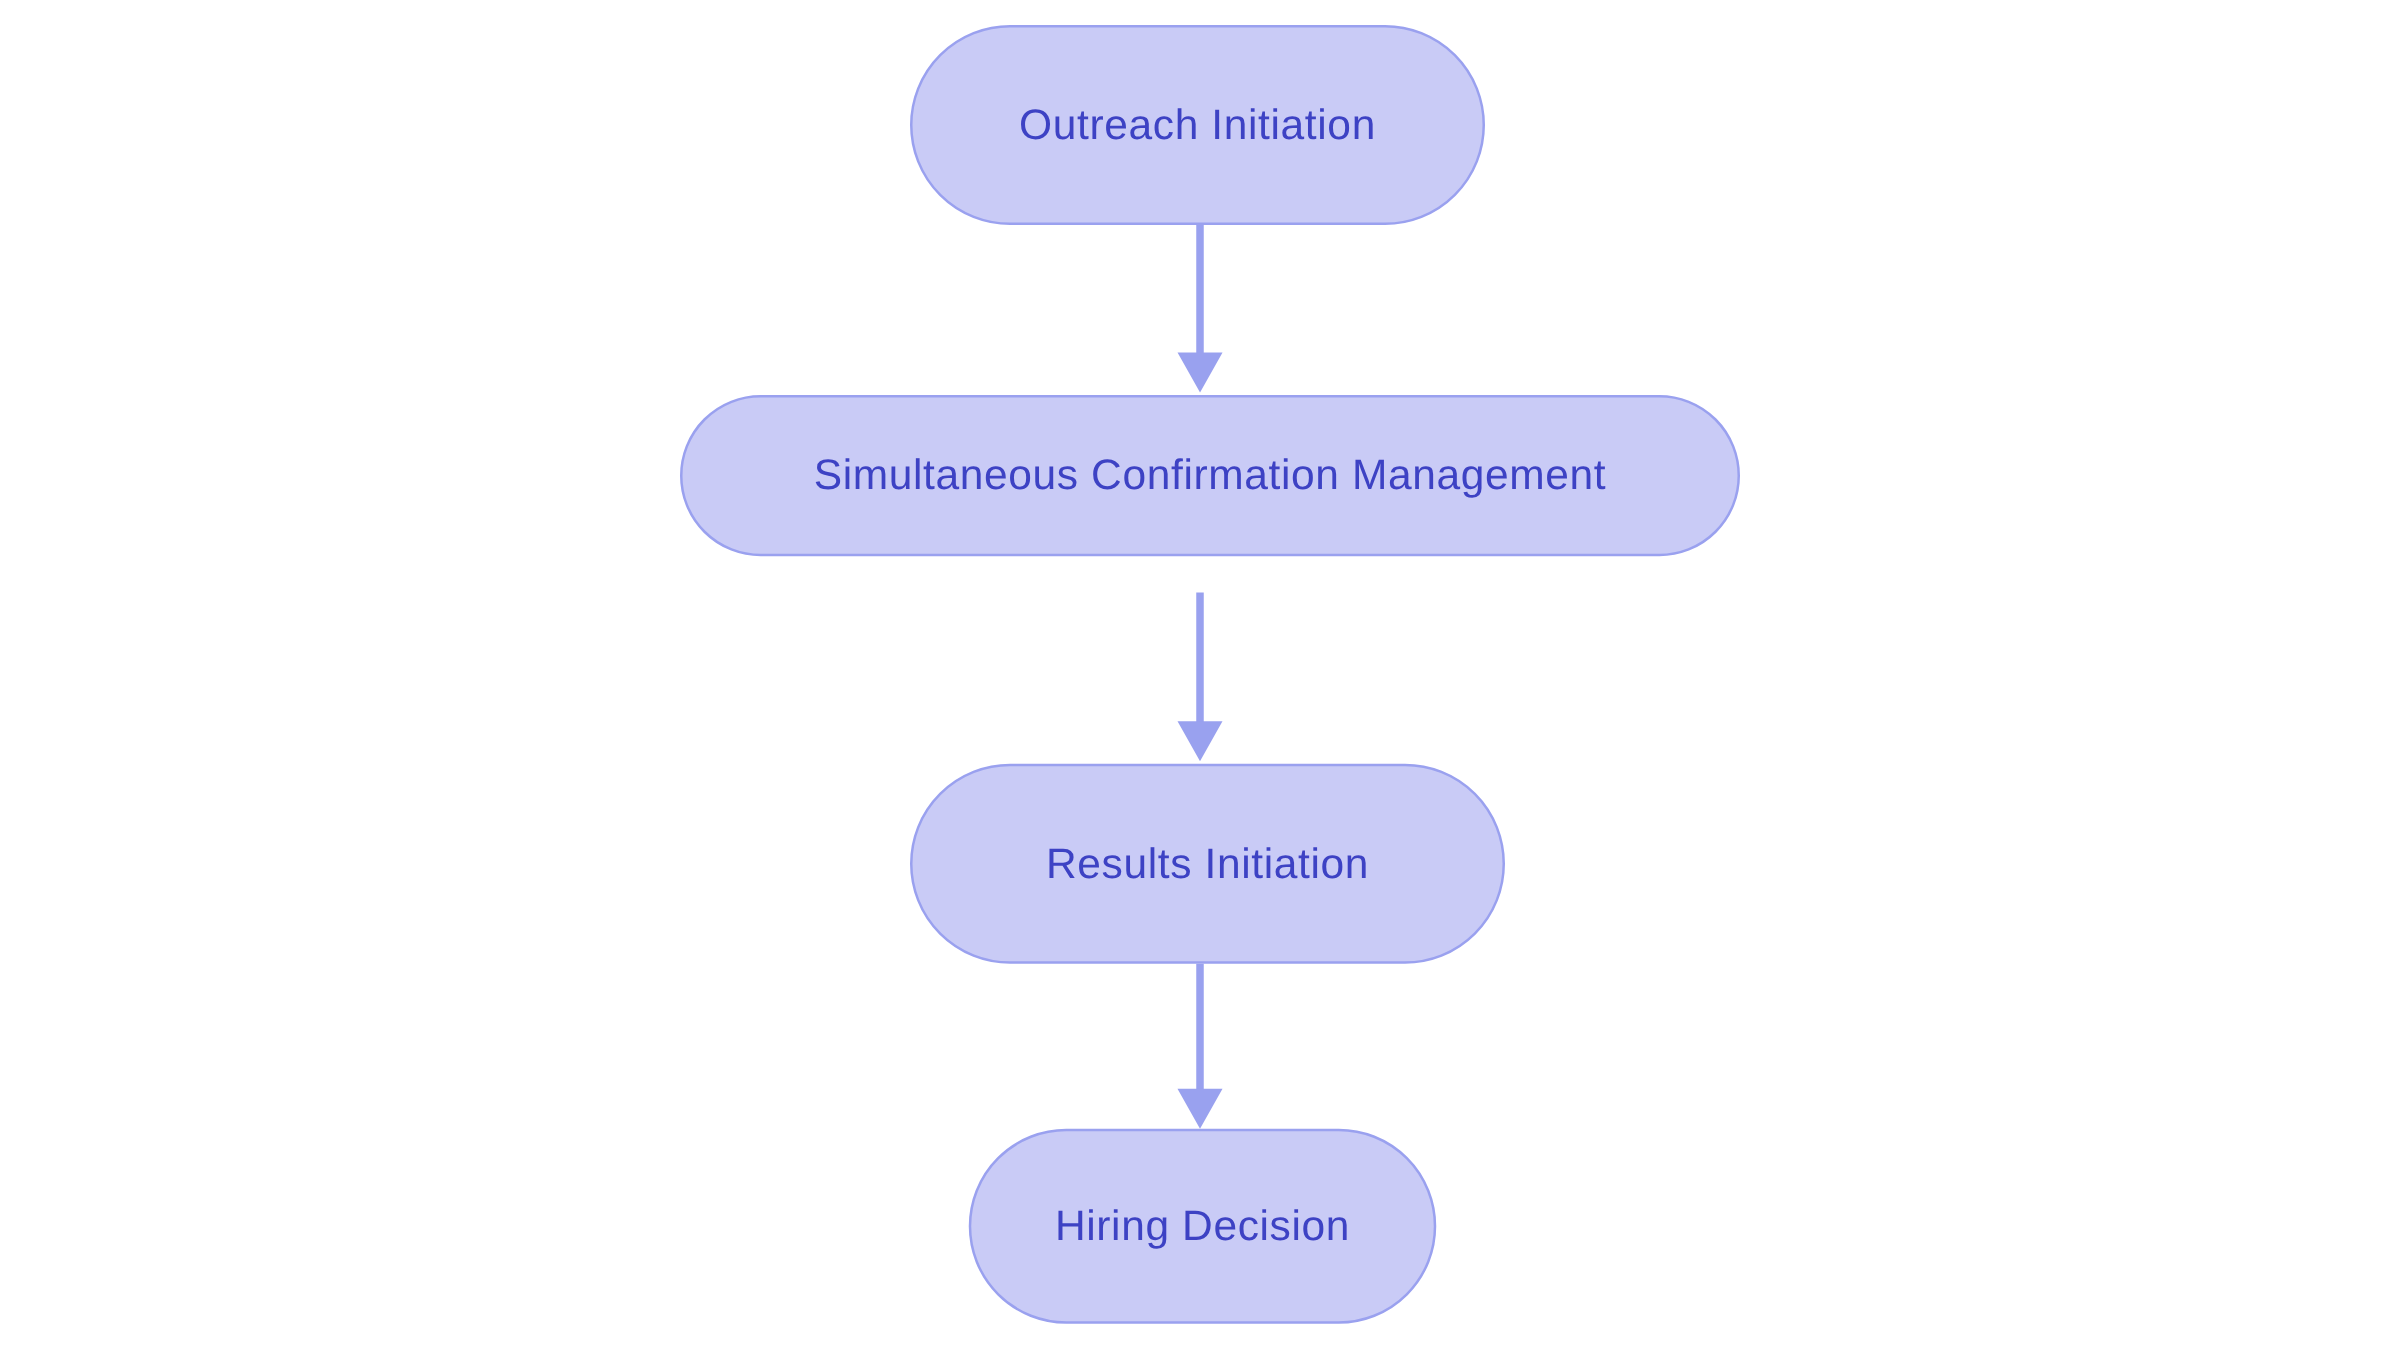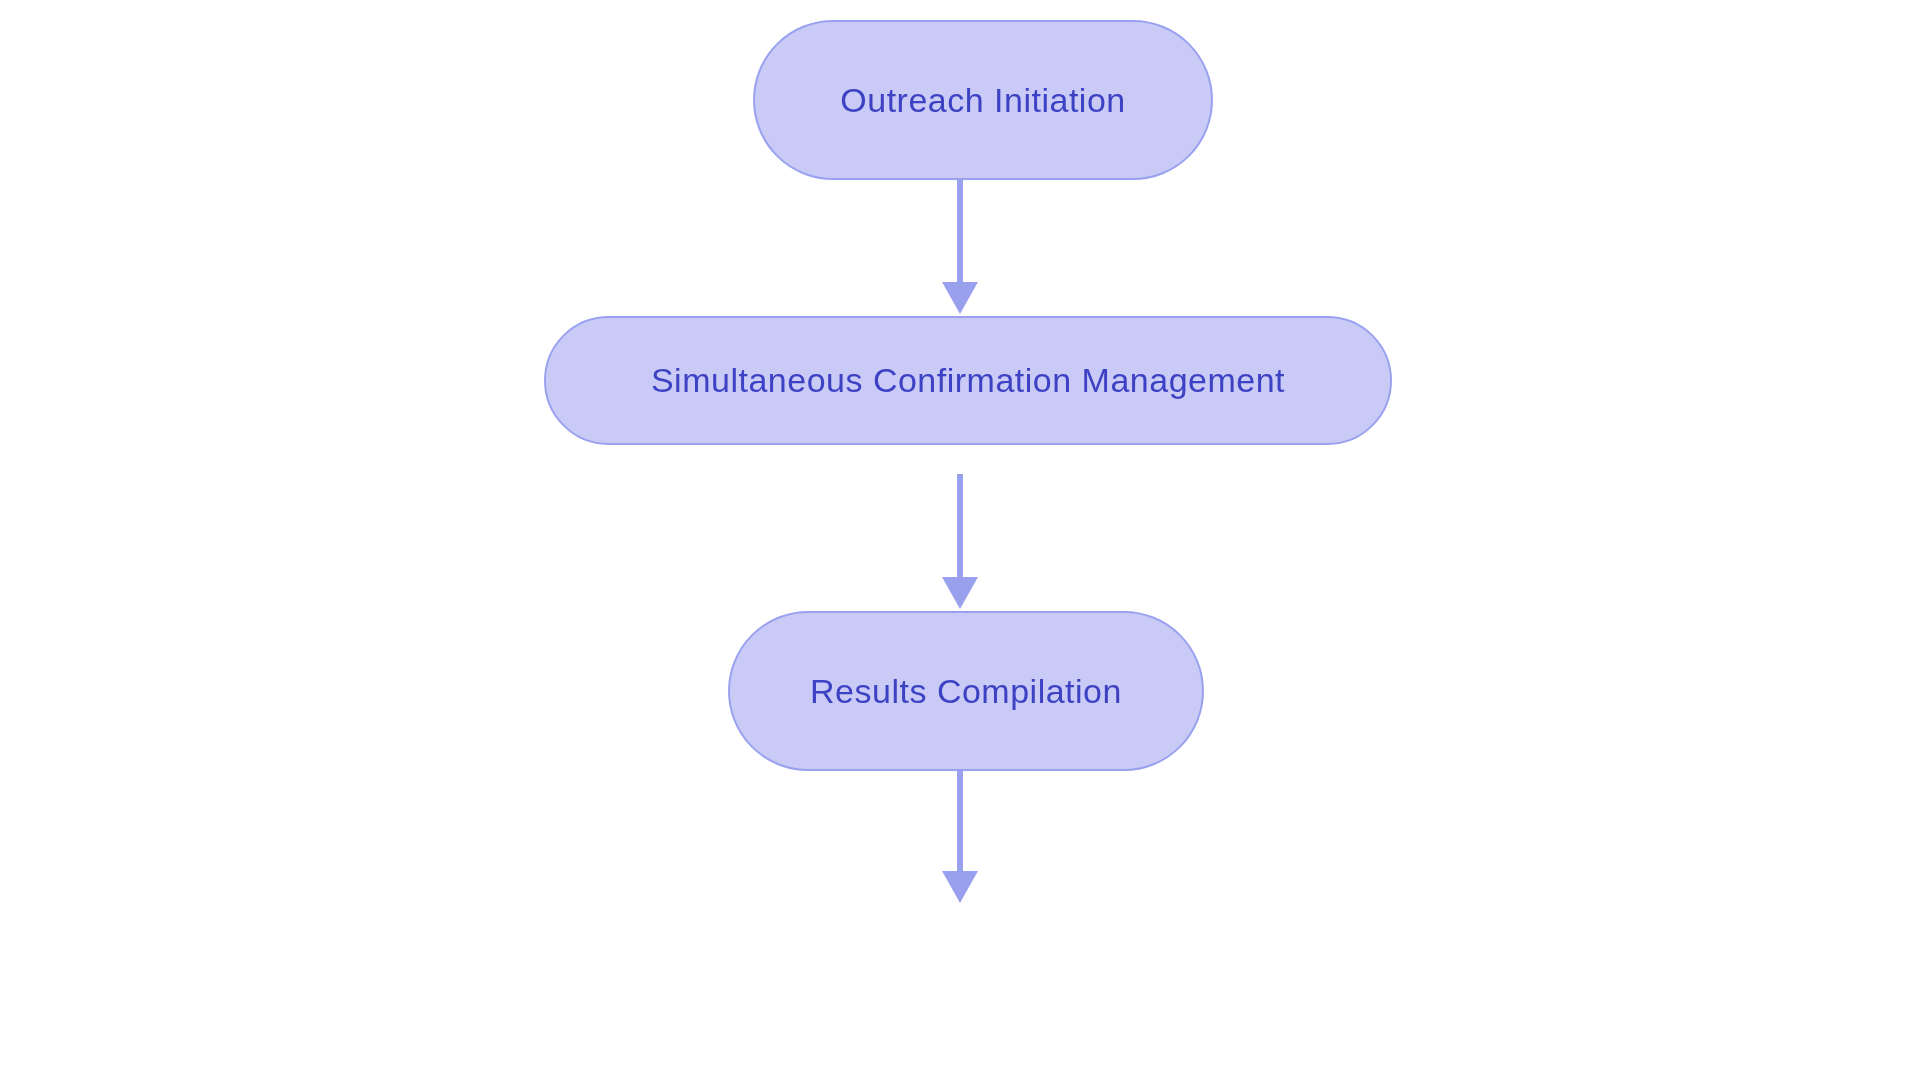--- a/index.html
+++ b/index.html
@@ -22,21 +22,21 @@
     justify-content: center;
     box-sizing: border-box;
     background: var(--node-fill, #c9cbf6);
     border: 2.5px solid var(--node-border, #9aa1ef);
     color: var(--node-text, #3d42c4);
     font-size: 34px;
     letter-spacing: 0.5px;
     text-align: center;
     white-space: nowrap;
   }
-  .node-1 { left: 753px; top: 20px;  width: 460px; height: 160px; border-radius: 80px; }
+  .node-1 { left: 728px; top: 20px;  width: 460px; height: 160px; border-radius: 80px; }
   .node-2 { left: 544px; top: 316px; width: 848px; height: 129px; border-radius: 79px; }
   .node-3 { left: 728px; top: 611px; width: 476px; height: 160px; border-radius: 80px; }
   .node-4 { left: 775px; top: 903px; width: 374px; height: 156px; border-radius: 78px; }
 
   .flow-arrow {
     position: absolute;
     width: 40px;
     left: 940px;
   }
   .arrow-1 { top: 180px; height: 134px; }
@@ -81,22 +81,25 @@
   <div class="flow-node node-2">
     <span>Simultaneous Confirmation Management</span>
   </div>
 
   <div class="flow-arrow arrow-2">
     <div class="arrow-shaft"></div>
     <div class="arrow-head"></div>
   </div>
 
   <div class="flow-node node-3">
-    <span>Results Compilation</span>
+    <span>Results Initiation</span>
   </div>
 
   <div class="flow-arrow arrow-3">
     <div class="arrow-shaft"></div>
     <div class="arrow-head"></div>
   </div>
 
+  <div class="flow-node node-4">
+    <span>Hiring Decision</span>
+  </div>
 
 </div>
 
 </body></html>

